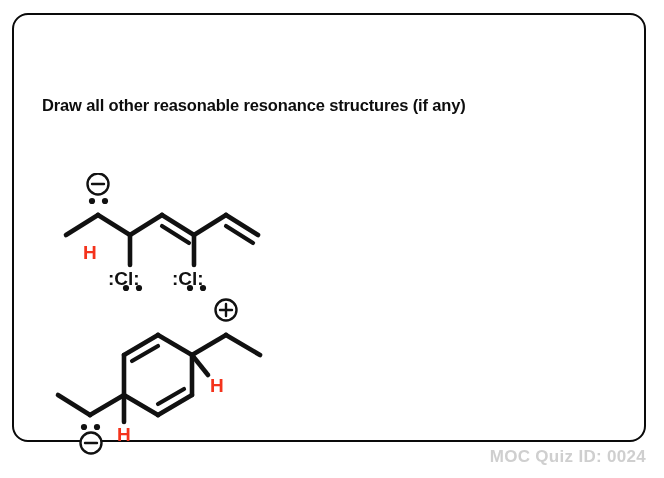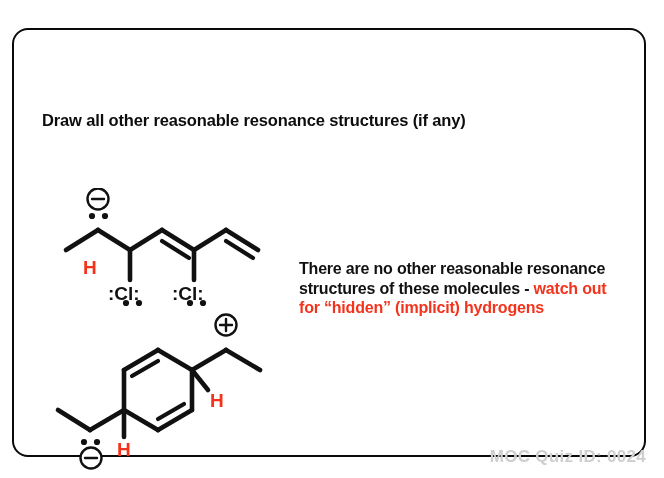--- a/index.html
+++ b/index.html
@@ -5,21 +5,21 @@
   html,body{margin:0;padding:0;}
   body{
     width:664px;height:478px;
     background:#ffffff;
     font-family:"Liberation Sans", sans-serif;
     position:relative;
     overflow:hidden;
   }
   #card{
     position:absolute;
-    left:12px;top:28px;
+    left:12px;top:13px;
     width:634px;height:429px;
     border:2px solid #0a0a0a;
     border-radius:16px;
     background:#ffffff;
     box-sizing:border-box;
   }
   #title{
     position:absolute;
     left:28px;top:81px;
     font-size:16.5px;
@@ -178,17 +178,16 @@
     <svg width="26" height="26" viewBox="0 0 26 26" style="position:absolute;left:46px;top:133px;">
       <circle cx="13" cy="13" r="10.5" fill="#ffffff" stroke="#111111" stroke-width="2.4"></circle>
       <line x1="7" y1="13" x2="19" y2="13" stroke="#111111" stroke-width="2.4" stroke-linecap="round"></line>
     </svg>
 
     
     <span class="atomlabel" style="left:178px;top:79px;">H</span>
     <span class="atomlabel" style="left:85px;top:128px;">H</span>
   </div>
 
-  <div id="explain"><span>There are no other reasonable resonance structures of these molecules - </span><span class="redtxt">watch out for “hidden” (implicit) hydrogens</span></div>
 
 </div>
 
 <div id="footer">MOC Quiz ID: 0024</div>
 
 </body></html>

